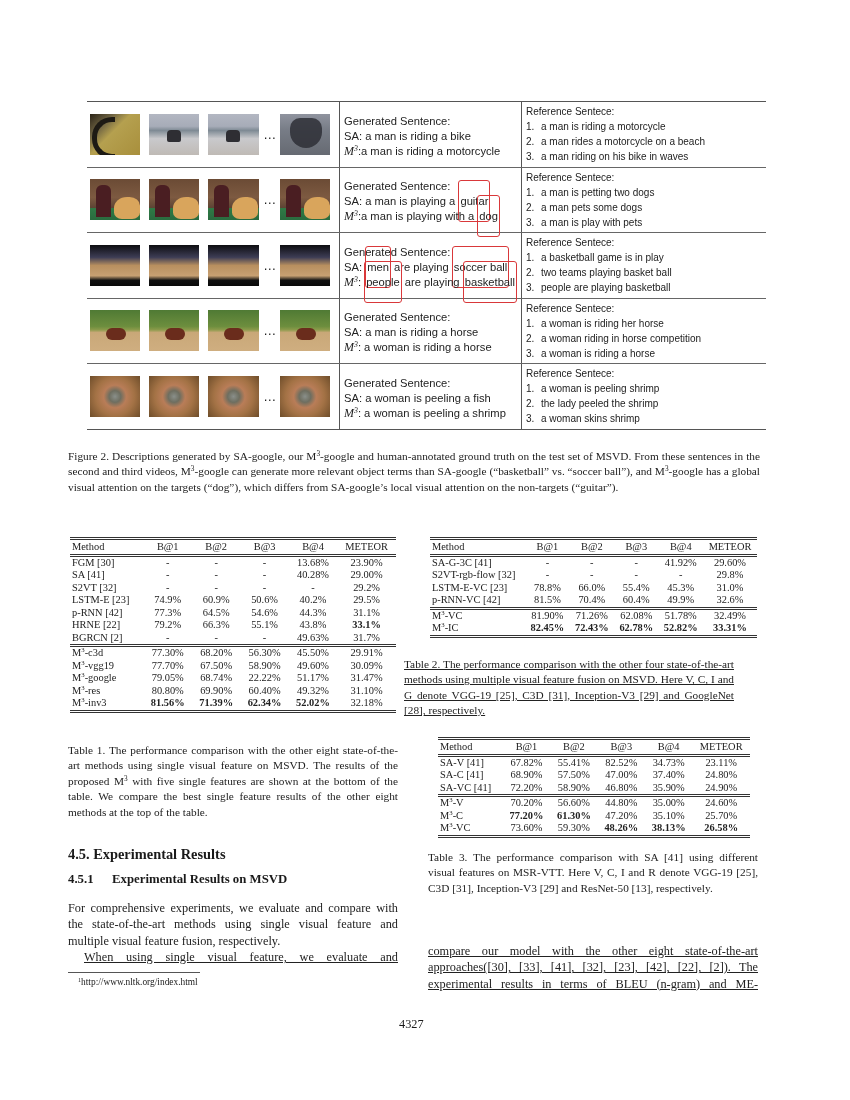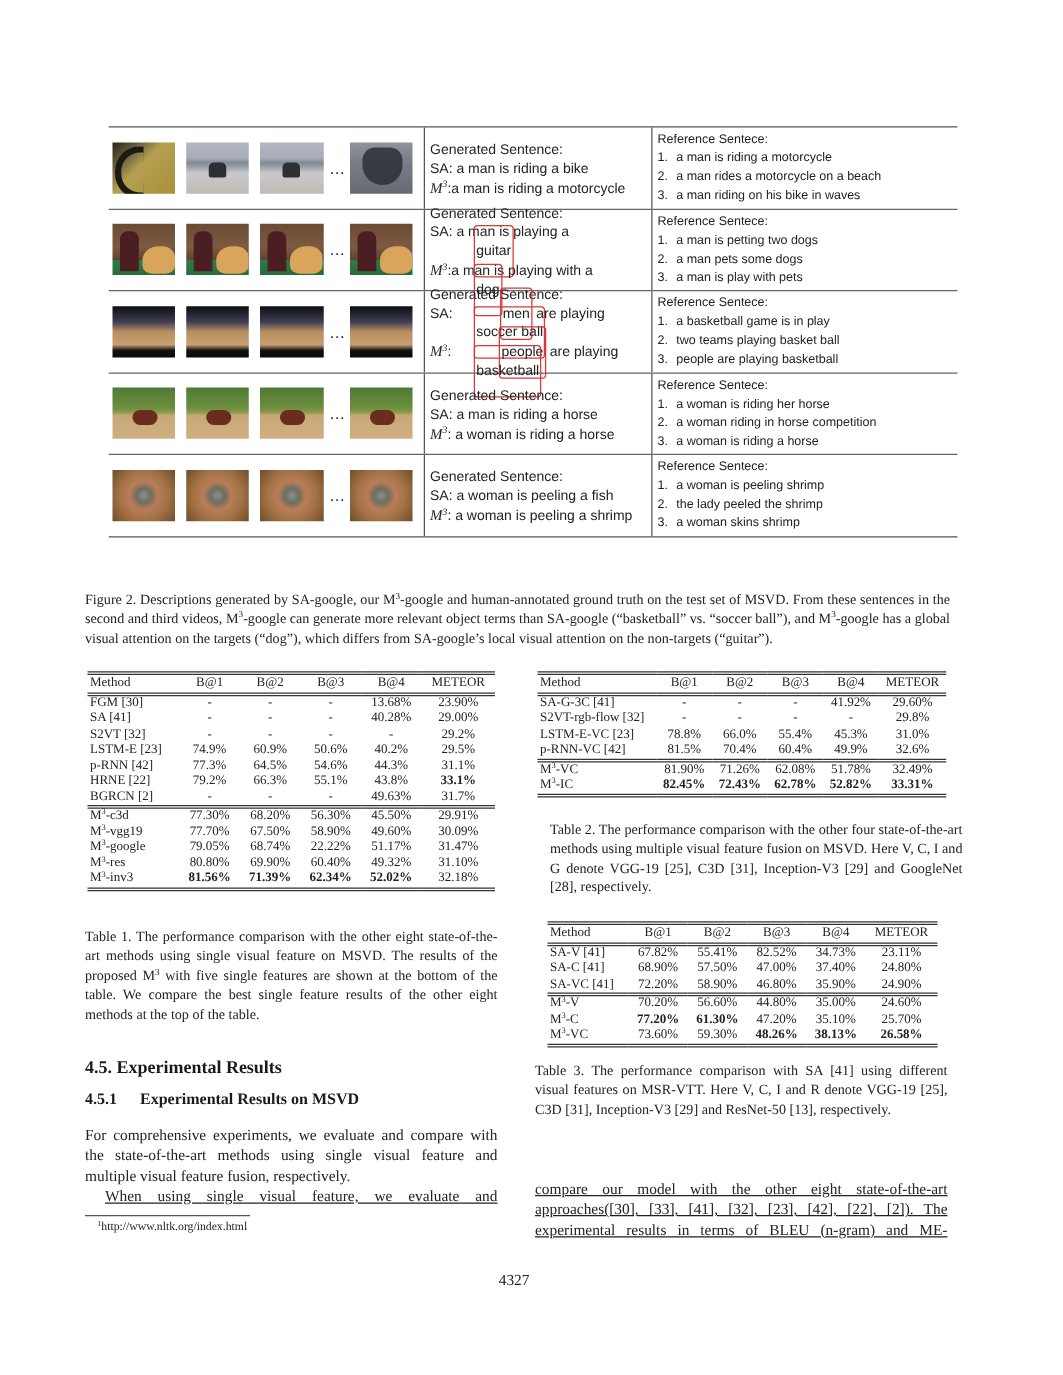--- a/index.html
+++ b/index.html
@@ -12,41 +12,41 @@
   .fig-row:last-child { border-bottom: 1.5px solid #555; }
   .thumbs { width: 253px; display: flex; align-items: center; padding-left: 3px; gap: 0; border-right: 1.5px solid #555; }
   .thumb { width: 53px; height: 41px; margin-right: 9px; position: relative; overflow: hidden; }
   .thumb:nth-child(3) { margin-right: 4px; }
   .dots { font-family: "Liberation Sans", sans-serif; font-size: 13px; width: 14px; text-align: center; margin-right: 4px; letter-spacing: -1px; }
   .gen { width: 182px; border-right: 1.5px solid #555; padding: 4px 0 0 4px; font-family: "Liberation Sans", sans-serif; font-size: 11.2px; line-height: 15px; color: #222; display: flex; flex-direction: column; justify-content: center; }
   .ref { flex: 1; padding: 2px 0 0 4px; font-family: "Liberation Sans", sans-serif; font-size: 10px; line-height: 15px; color: #222; }
   .ref-list { list-style: none; }
   .ref-list li { display: flex; }
   .ref-list .num { width: 15px; }
-  .hl { border: 1.3px solid #d9383a; border-radius: 3px; padding: 14px 1px; margin-left: 35px; }
+  .hl { border: 1.3px solid #d9383a; border-radius: 3px; padding: 14px 1px; }
   .m3 { font-family: "Liberation Serif", serif; font-style: italic; font-size: 12px; }
   sup { font-size: 0.65em; vertical-align: 0.55em; line-height: 0; }
 
   
   .t-bike1 { background: linear-gradient(135deg, #2b2417 0%, #6d6242 25%, #b5a04f 45%, #a88f3c 100%); }
   .t-bike1::after { content:""; position:absolute; left:2px; top:3px; width:18px; height:32px; border:5px solid #1d1a14; border-right:none; border-radius:20px 0 0 20px; }
   .t-bike2, .t-bike3 { background: linear-gradient(180deg, #b3b7c2 0%, #a7acb8 30%, #7e8a94 40%, #c9c9cc 60%, #bfbab5 100%); }
   .t-bike2::after, .t-bike3::after { content:""; position:absolute; left:18px; top:16px; width:14px; height:12px; background:#2e2e33; border-radius:4px 4px 2px 2px; }
   .t-bike4 { background: linear-gradient(180deg, #8f939e 0%, #777c86 40%, #666a72 100%); }
   .t-bike4::after { content:""; position:absolute; left:10px; top:4px; width:32px; height:30px; background:#2e2f36; border-radius:10px 10px 16px 16px; opacity:0.85; }
   .t-dog { background: linear-gradient(180deg, #6b4b35 0%, #7d5a41 45%, #5d4434 70%, #2e7a45 72%, #2a6b3f 100%); }
   .t-dog::before { content:""; position:absolute; left:6px; top:6px; width:15px; height:32px; background:#4a1e22; border-radius:6px 6px 0 0; }
   .t-dog::after { content:""; position:absolute; left:24px; top:18px; width:26px; height:22px; background:#d9a55c; border-radius:50% 40% 30% 30%; }
   .t-bball { background: linear-gradient(180deg, #0d0d10 0%, #2a2a3a 18%, #3d3d55 30%, #b88f5f 50%, #c8a072 75%, #111 86%, #0a0a0a 100%); }
   .t-horse { background: linear-gradient(180deg, #4f7a34 0%, #6d8e3e 40%, #8a9a4a 48%, #c9a878 55%, #cfae80 100%); }
   .t-horse::after { content:""; position:absolute; left:16px; top:18px; width:20px; height:12px; background:#6a2c1c; border-radius:6px; }
   .t-shrimp { background: radial-gradient(circle at 50% 50%, #8a8f8a 0%, #6e6e60 18%, #b97d58 35%, #a37245 60%, #6e4d2a 100%); }
 
   
-  .fig-caption { position: absolute; left: 68px; top: 449px; width: 692px; font-size: 11.3px; line-height: 15.4px; text-align: justify; color: #222; margin-top: 24px; }
+  .fig-caption { position: absolute; left: 68px; top: 449px; width: 692px; font-size: 11.3px; line-height: 15.4px; text-align: justify; color: #222; }
 
   
   .rtable { position: absolute; border-collapse: collapse; font-size: 10.4px; color: #222; }
   .rtable th, .rtable td { padding: 0 4px; height: 12.5px; line-height: 12.5px; text-align: center; font-weight: normal; white-space: nowrap; }
   .rtable th:first-child, .rtable td:first-child { text-align: left; padding-left: 2px; }
   .rtable thead tr { border-top: 3.5px double #333; border-bottom: 3.5px double #333; }
   .rtable thead th { height: 14px; padding-top: 1px; margin-top: 12px; }
   .rtable tbody.sep { border-top: 3.5px double #333; }
   .rtable tbody.last { border-bottom: 3.5px double #333; }
   .rtable td.b { font-weight: bold; }
@@ -396,21 +396,21 @@
       <tr>
         <td>M<sup>3</sup>-IC</td>
         <td class="b">82.45%</td>
         <td class="b">72.43%</td>
         <td class="b">62.78%</td>
         <td class="b">52.82%</td>
         <td class="b">33.31%</td>
       </tr>
     </tbody>
   </table>
-<div class="cap" id="t2-cap" style="left:440px; top:657px; width:330px;">Table 2. The performance comparison with the other four state-of-the-art methods using multiple visual feature fusion on MSVD. Here V, C, I and G denote VGG-19 [25], C3D [31], Inception-V3 [29] and GoogleNet [28], respectively.</div>
+<div class="cap" id="t2-cap" style="left:404px; top:657px; width:330px;text-decoration:underline;">Table 2. The performance comparison with the other four state-of-the-art methods using multiple visual feature fusion on MSVD. Here V, C, I and G denote VGG-19 [25], C3D [31], Inception-V3 [29] and GoogleNet [28], respectively.</div>
 
 <table class="rtable" id="t3" style="left:438px; top:737px; width:312px;">
     <thead>
       <tr>
         <th>Method</th>
         <th>B@1</th>
         <th>B@2</th>
         <th>B@3</th>
         <th>B@4</th>
         <th>METEOR</th>

